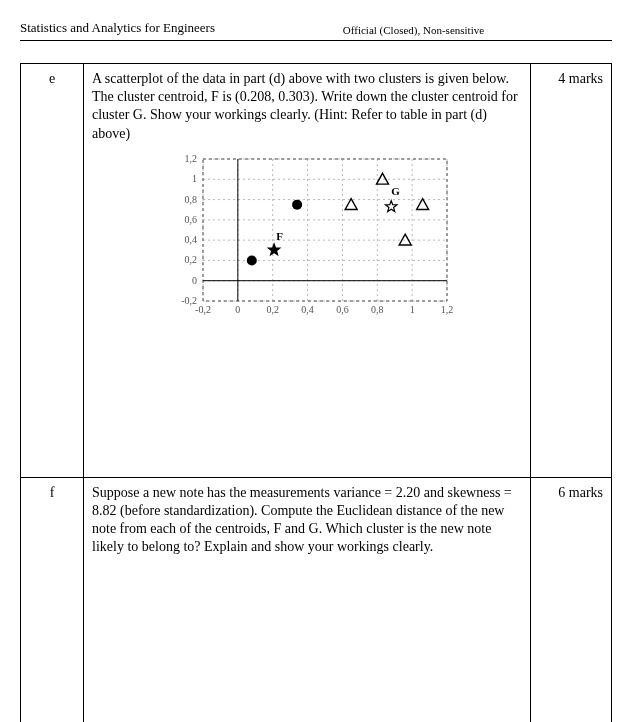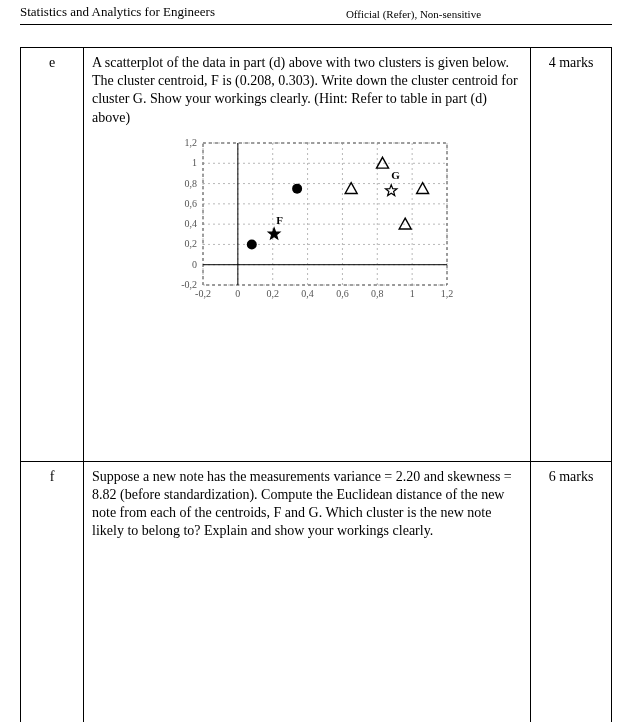--- a/index.html
+++ b/index.html
@@ -1,37 +1,37 @@
 <!DOCTYPE html>
 <html><head>
 <meta charset="utf-8">
 <style>
   html,body{margin:0;padding:0;background:#fff;color:#000;font-family:"Times New Roman",Times,serif;font-size:14px}
   .page{width:632px;min-height:722px;position:relative;box-sizing:border-box;padding:0 20px}
-  .hdr{display:flex;justify-content:space-between;align-items:flex-end;padding:4px 0 2px;font-size:13px}
+  .hdr{display:flex;justify-content:space-between;align-items:flex-end;padding:20px 0 2px;font-size:13px}
   .hdr .mid{font-size:11px;text-align:center;flex:1}
   .rule{border-top:1px solid #000;margin-top:2px;margin-bottom:22px}
   table.q{border-collapse:collapse;width:100%;table-layout:fixed}
   table.q td{border:1px solid #000;vertical-align:top;padding:6px 8px;font-size:14px;line-height:1.3}
   td.col-id{width:46px;text-align:center}
   td.col-body{}
-  td.col-marks{width:64px;text-align:center;white-space:nowrap}
+  td.col-marks{width:64px;text-align:right;white-space:nowrap}
   .body-text{max-width:430px}
   .plot-wrap{display:flex;justify-content:center;margin-top:8px}
   .plot svg{display:block}
   .spacer{height:150px}
   .spacer2{height:210px}
 </style>
 </head>
 <body>
 
 <div class="page">
   <div class="hdr">
     <div>Statistics and Analytics for Engineers</div>
-    <div class="mid">Official (Refer), Non-sensitive</div>
+    <div class="mid">Official (Closed), Non-sensitive</div>
   </div>
   <div class="rule"></div>
 
   <table class="q">
     <tbody>
         <tr>
       <td class="col-id">e</td>
       <td class="col-body">
         <div class="body-text">A scatterplot of the data in part (d) above with two clusters is given below. The cluster centroid, F is (0.208, 0.303). Write down the cluster centroid for cluster G. Show your workings clearly. (Hint: Refer to table in part (d) above)</div>
         <div class="plot-wrap">

